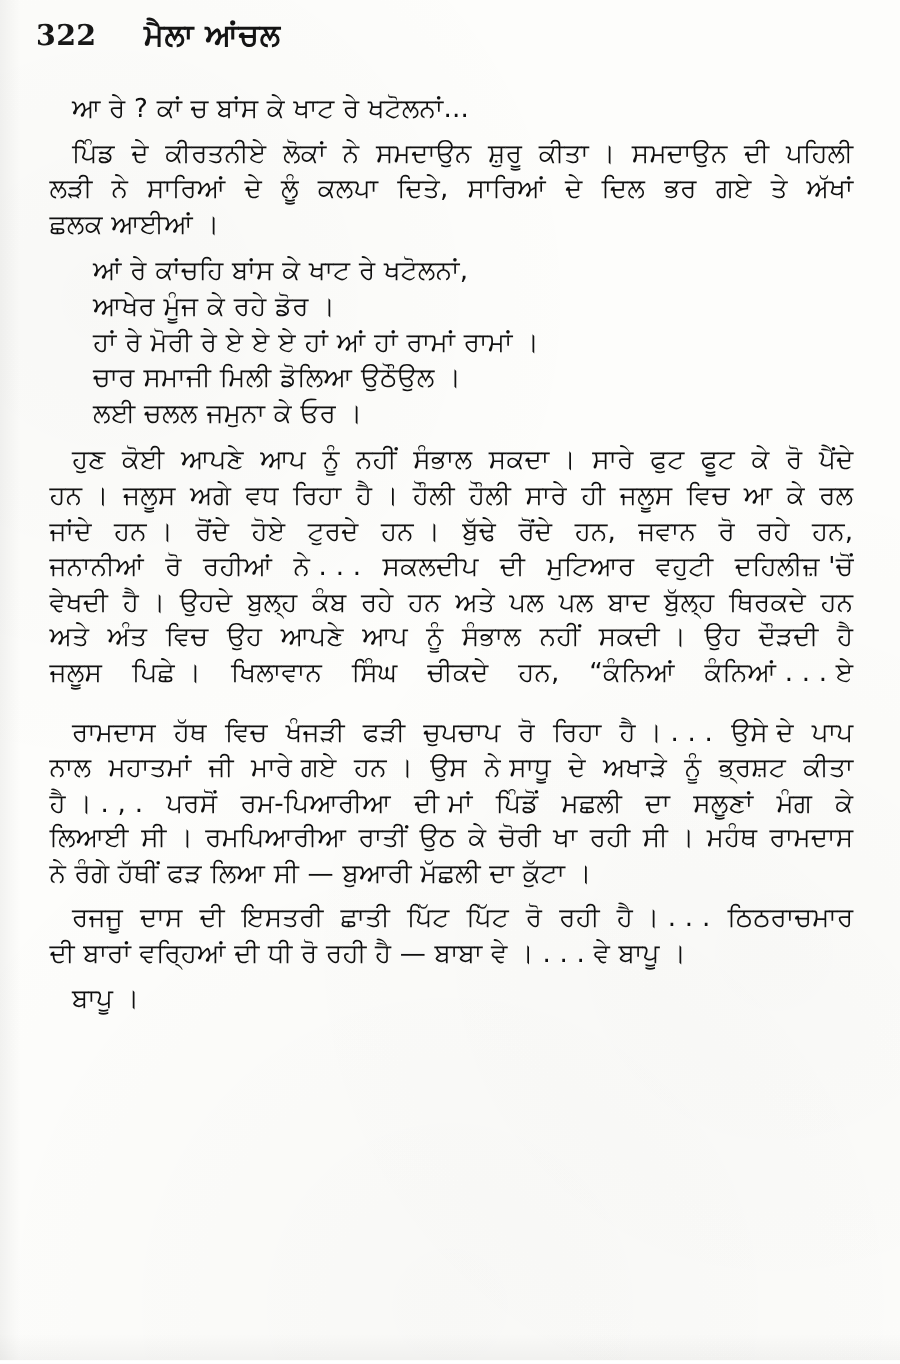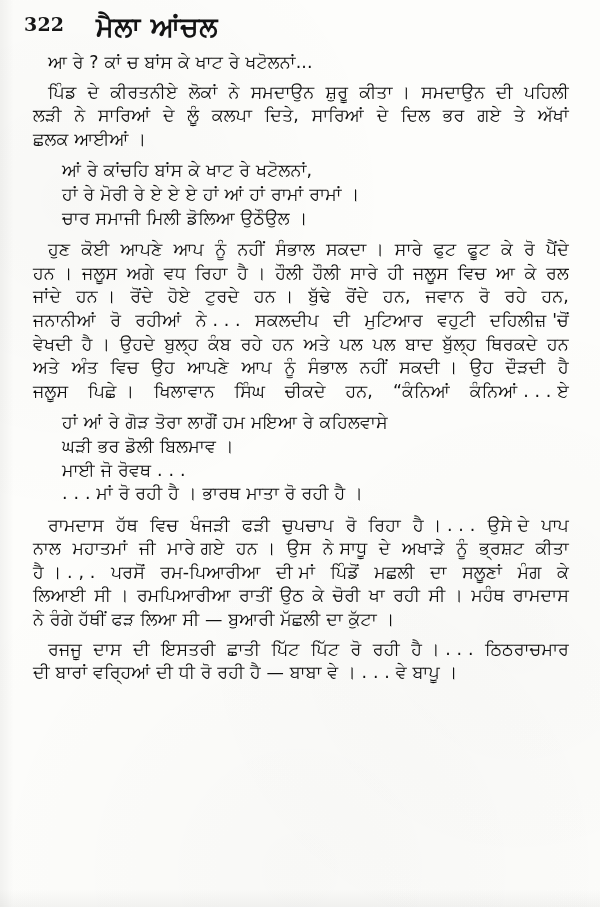--- a/index.html
+++ b/index.html
@@ -60,30 +60,30 @@
     font-size: 19px;
     color: #171717;
     letter-spacing: 0.2px;
   }
   .head-title {
     position: absolute;
     left: 96px;
     top: -2px;
     font-family: "DejaVu Sans", sans-serif;
     font-weight: bold;
-    font-size: 27px;
+    font-size: 20px;
     color: #141414;
     letter-spacing: 0.5px;
   }
 
   
   .text-block {
     position: absolute;
     left: 33px;
-    top: 51px;
+    top: 62px;
     width: 536px;
   }
 
   .line {
     font-family: "DejaVu Sans", sans-serif;
     font-size: 17.4px;
     line-height: 23.6px;
     color: #101010;
     white-space: nowrap;
     letter-spacing: 0.15px;
@@ -159,22 +159,24 @@
           <span>ਭਰ</span>
           <span>ਗਏ</span>
           <span>ਤੇ</span>
           <span>ਅੱਖਾਂ</span>
         </div>
         <div class="line">ਛਲਕ ਆਈਆਂ ।</div>
       </div>
       <div class="gap-m"></div>
       <div class="para">
         <div class="line verse">ਆਂ ਰੇ ਕਾਂਚਹਿ ਬਾਂਸ ਕੇ ਖਾਟ ਰੇ ਖਟੋਲਨਾਂ,</div>
+        <div class="line verse">ਆਖੇਰ ਮੂੰਜ ਕੇ ਰਹੇ ਡੋਰ ।</div>
         <div class="line verse">ਹਾਂ ਰੇ ਮੋਰੀ ਰੇ ਏ ਏ ਏ ਹਾਂ ਆਂ ਹਾਂ ਰਾਮਾਂ ਰਾਮਾਂ ।</div>
         <div class="line verse">ਚਾਰ ਸਮਾਜੀ ਮਿਲੀ ਡੋਲਿਆ ਉਠੌਉਲ ।</div>
+        <div class="line verse">ਲਈ ਚਲਲ ਜਮੁਨਾ ਕੇ ਓਰ ।</div>
       </div>
       <div class="gap-m"></div>
       <div class="para">
         <div class="line just indent">
           <span>ਹੁਣ</span>
           <span>ਕੋਈ</span>
           <span>ਆਪਣੇ</span>
           <span>ਆਪ</span>
           <span>ਨੂੰ</span>
           <span>ਨਹੀਂ</span>
@@ -266,26 +268,20 @@
           <span>ਪਿਛੇ ।</span>
           <span>ਖਿਲਾਵਾਨ</span>
           <span>ਸਿੰਘ</span>
           <span>ਚੀਕਦੇ</span>
           <span>ਹਨ,</span>
           <span>“ਕੰਨਿਆਂ</span>
           <span>ਕੰਨਿਆਂ . . . ਏ</span>
         </div>
       </div>
       <div class="gap-m"></div>
-      <div class="para">
-        <div class="line verse">ਹਾਂ ਆਂ ਰੇ ਗੋੜ ਤੋਰਾ ਲਾਗੌਂ ਹਮ ਮਇਆ ਰੇ ਕਹਿਲਵਾਸੇ</div>
-        <div class="line verse">ਘੜੀ ਭਰ ਡੋਲੀ ਬਿਲਮਾਵ ।</div>
-        <div class="line verse">ਮਾਈ ਜੋ ਰੋਵਥ . . .</div>
-        <div class="line verse">. . . ਮਾਂ ਰੋ ਰਹੀ ਹੈ । ਭਾਰਥ ਮਾਤਾ ਰੋ ਰਹੀ ਹੈ ।</div>
-      </div>
       <div class="gap-m"></div>
       <div class="para">
         <div class="line just indent">
           <span>ਰਾਮਦਾਸ</span>
           <span>ਹੱਥ</span>
           <span>ਵਿਚ</span>
           <span>ਖੰਜੜੀ</span>
           <span>ਫੜੀ</span>
           <span>ਚੁਪਚਾਪ</span>
           <span>ਰੋ</span>
@@ -347,15 +343,18 @@
           <span>ਪਿੱਟ</span>
           <span>ਪਿੱਟ</span>
           <span>ਰੋ</span>
           <span>ਰਹੀ</span>
           <span>ਹੈ । . . .</span>
           <span>ਠਿਠਰਾਚਮਾਰ</span>
         </div>
         <div class="line">ਦੀ ਬਾਰਾਂ ਵਰ੍ਹਿਆਂ ਦੀ ਧੀ ਰੋ ਰਹੀ ਹੈ — ਬਾਬਾ ਵੇ । . . . ਵੇ ਬਾਪੂ ।</div>
       </div>
       <div class="gap-s"></div>
+      <div class="para">
+        <div class="line indent">ਬਾਪੂ ।</div>
+      </div>
     </div>
 
 </div>
 
 </body></html>

